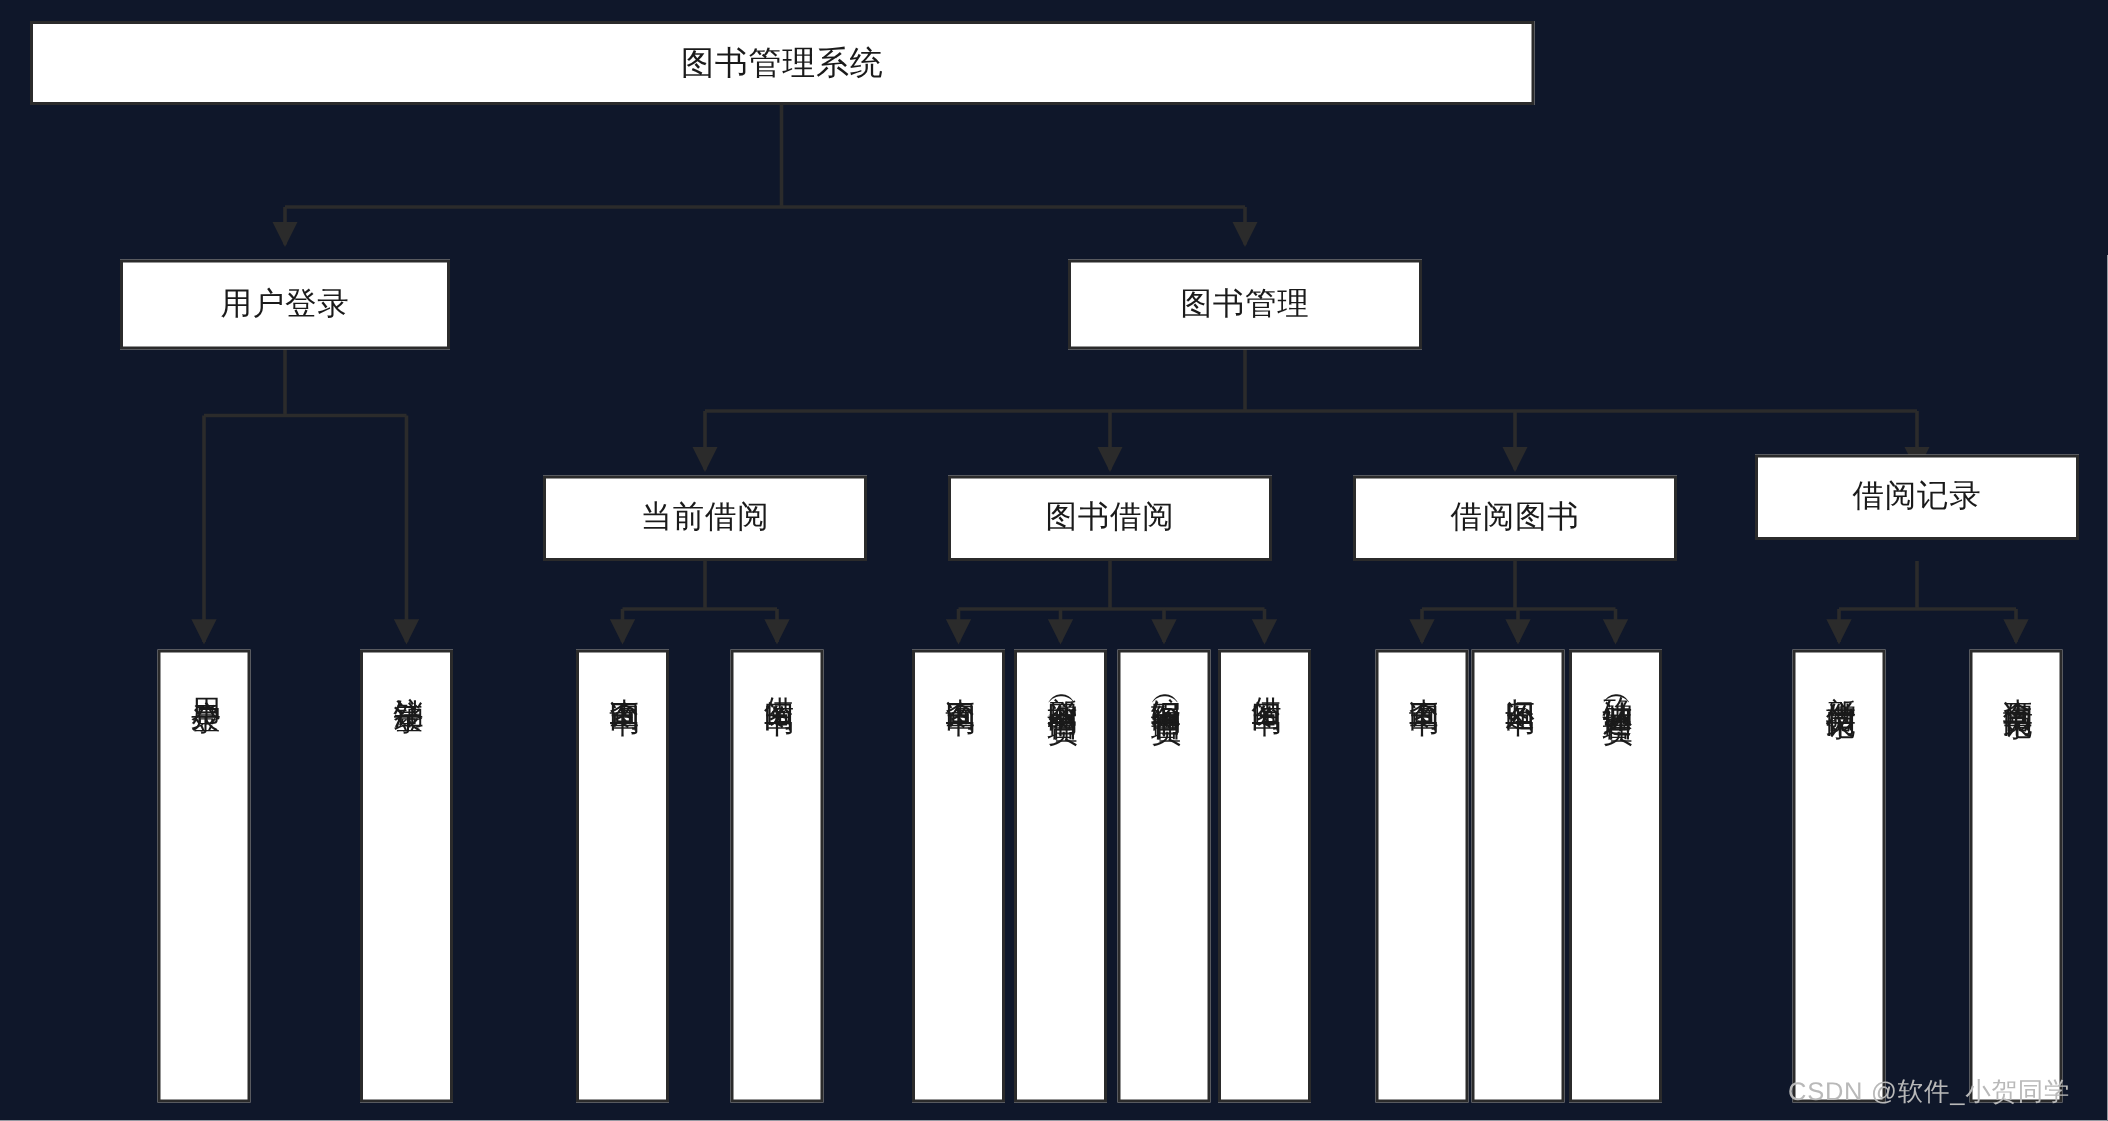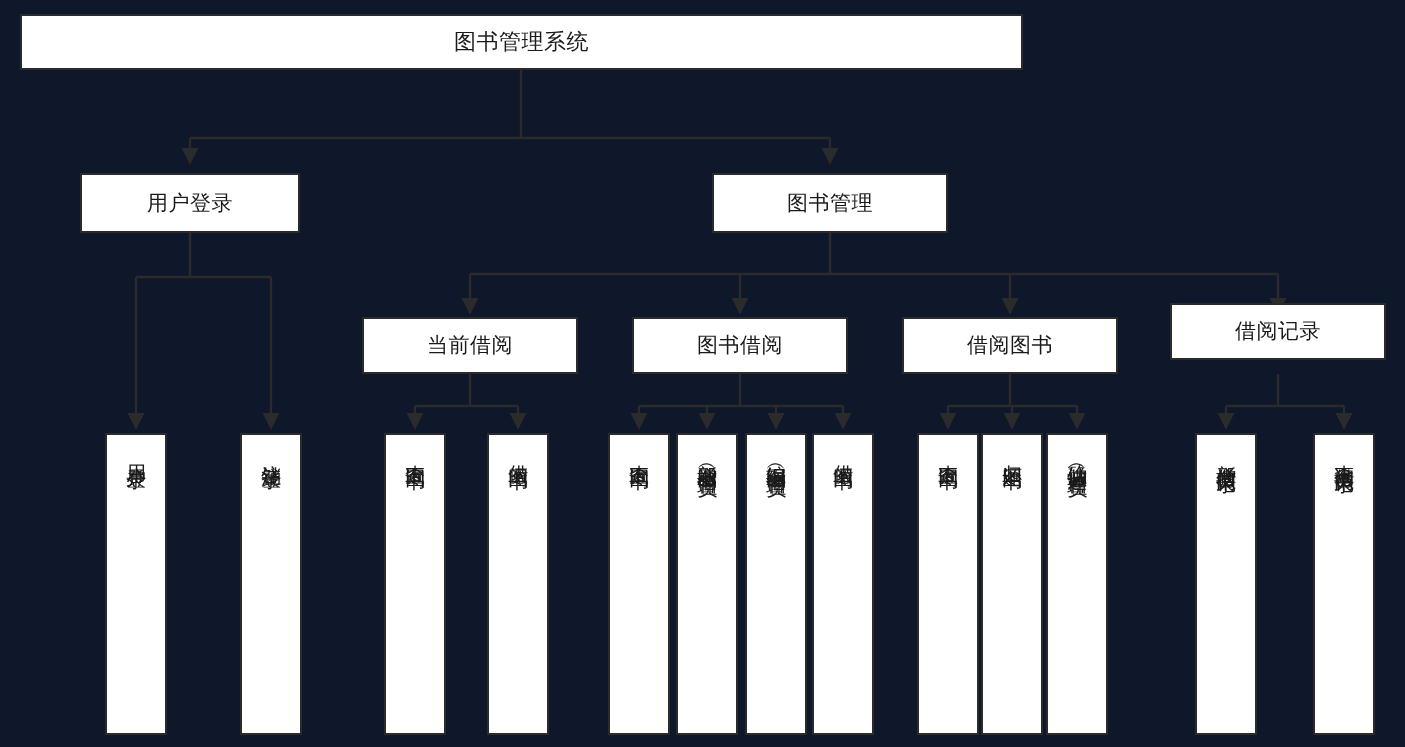--- a/index.html
+++ b/index.html
@@ -186,14 +186,15 @@
     <span class="lbl">确认归还（管理员）</span>
   </div>
 
   <div class="node vert" style="left:1195px; top:433px; width:62px; height:302px;">
     <span class="lbl">新增借阅记录</span>
   </div>
   <div class="node vert" style="left:1313px; top:433px; width:62px; height:302px;">
     <span class="lbl">查询借阅记录</span>
   </div>
 
+  <div class="watermark" style="left:1192px; top:716px;">CSDN @软件_小贺同学</div>
 
 </div>
 
 </body></html>

